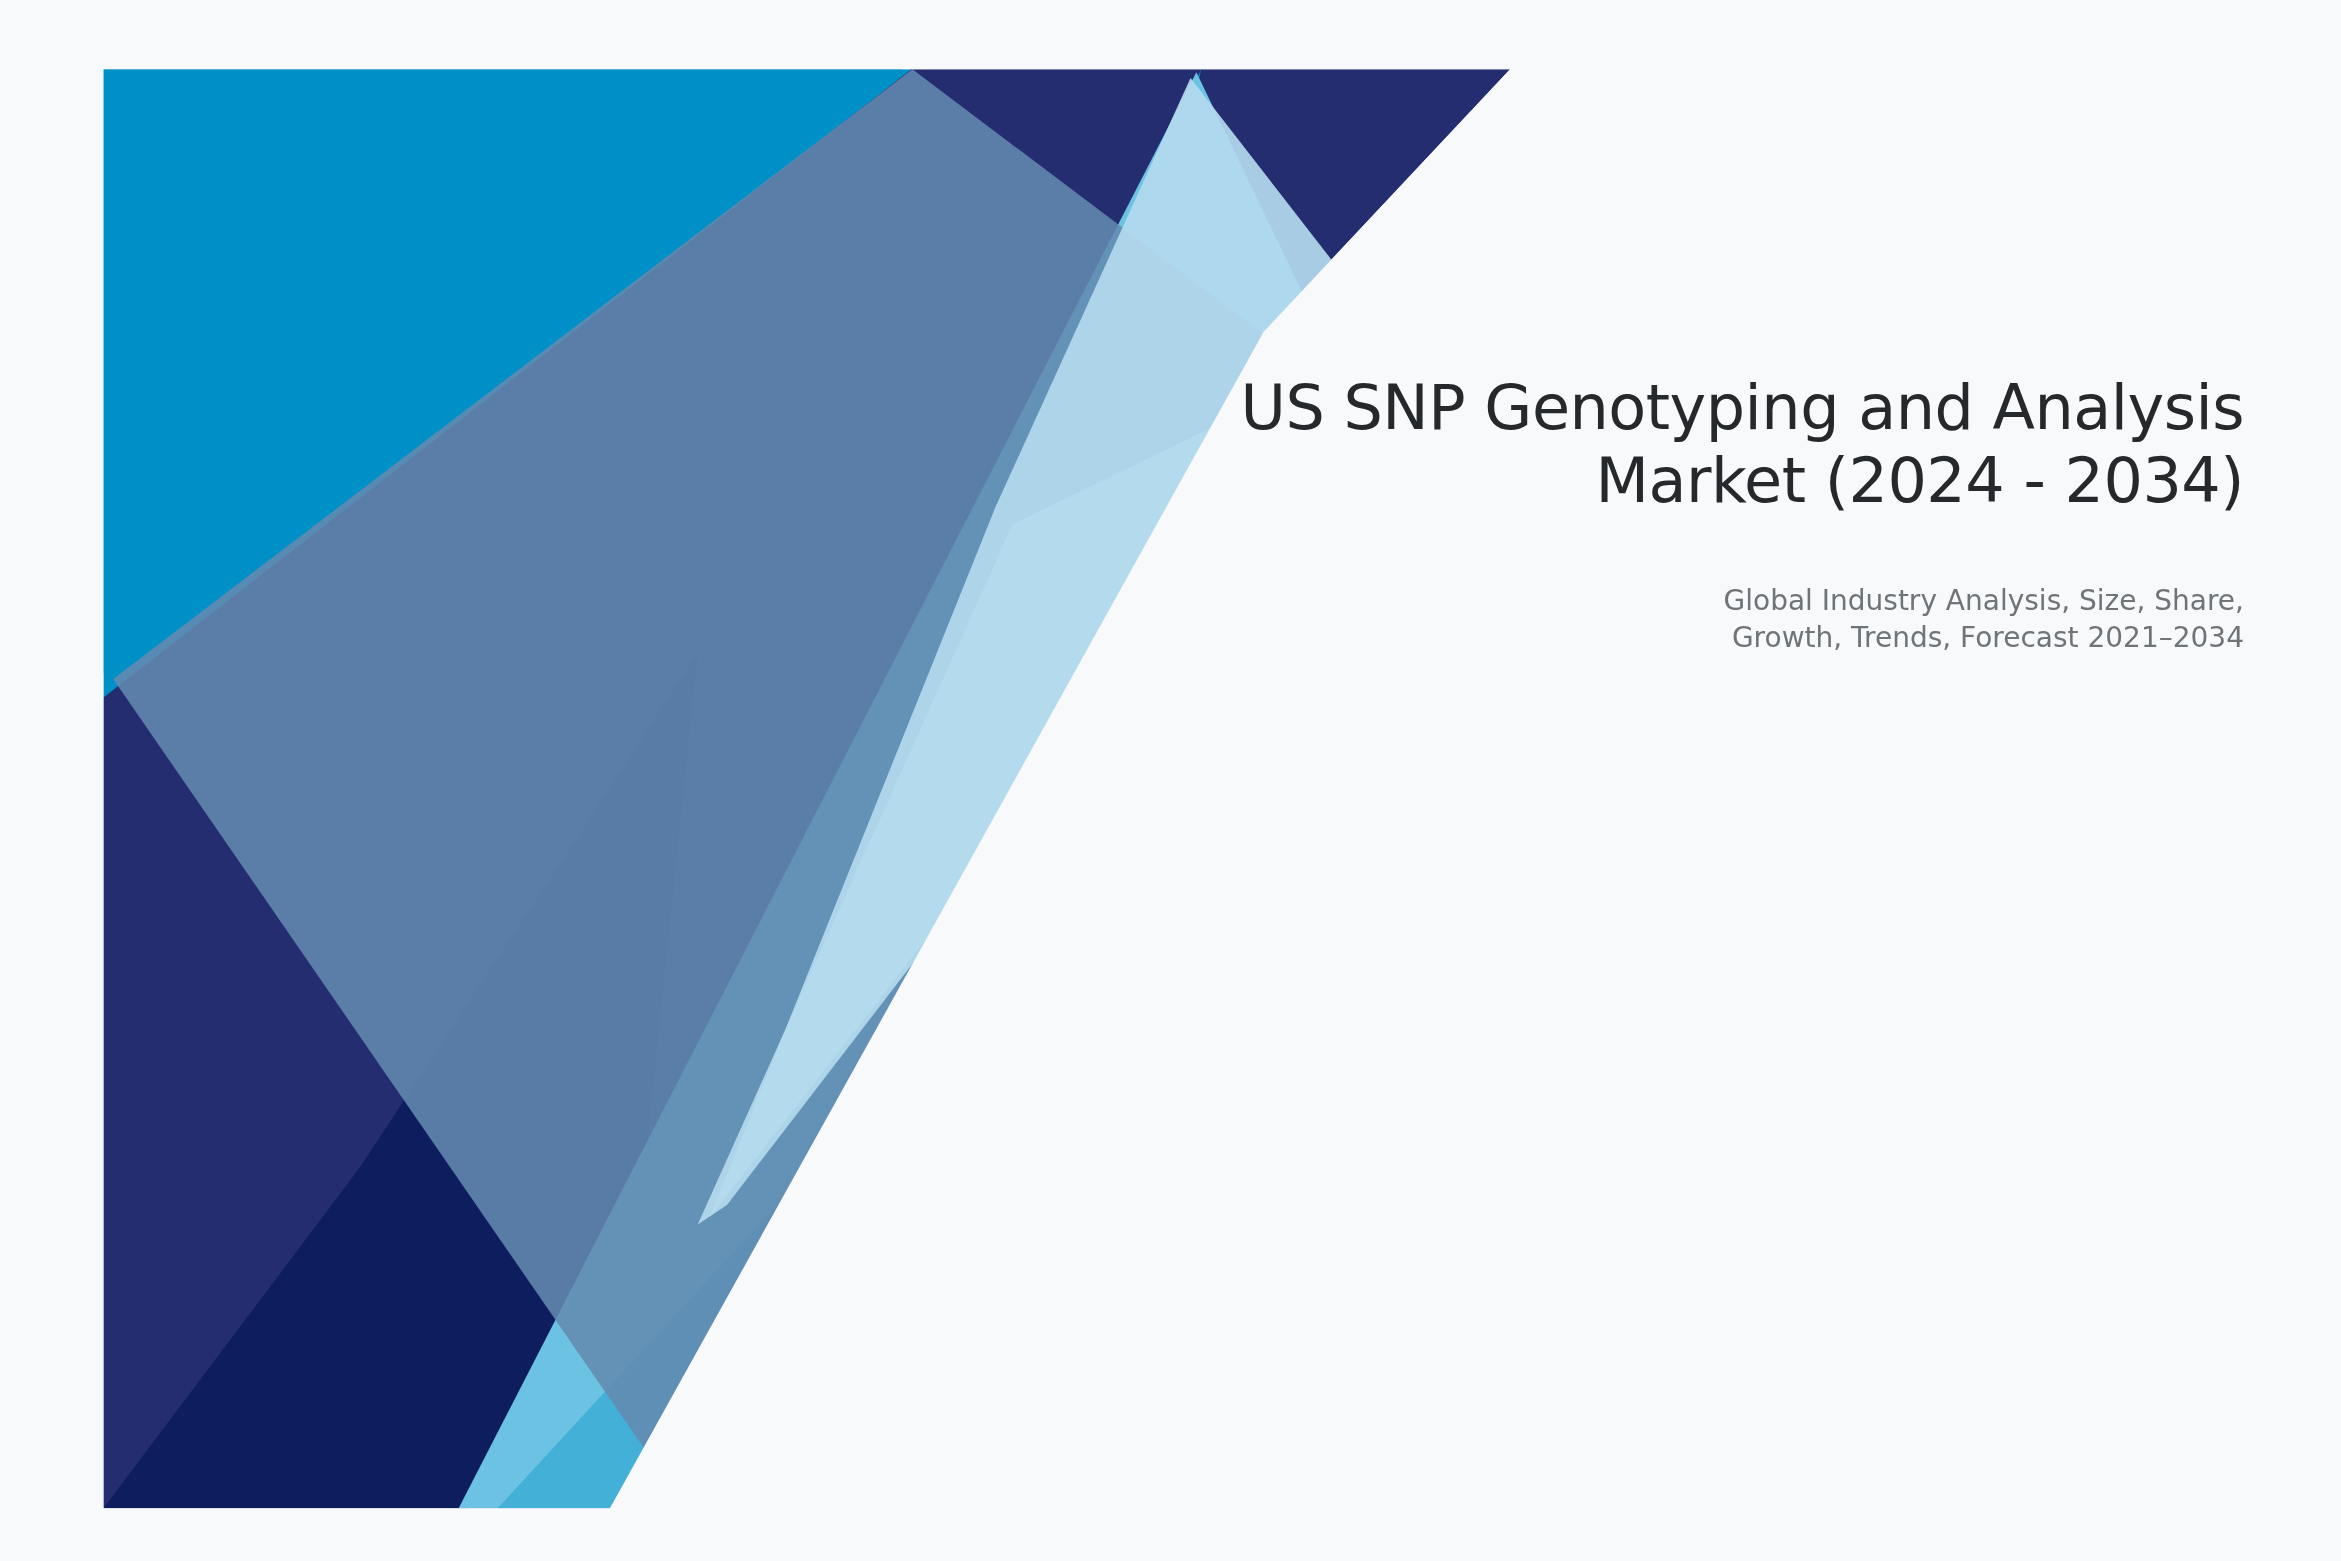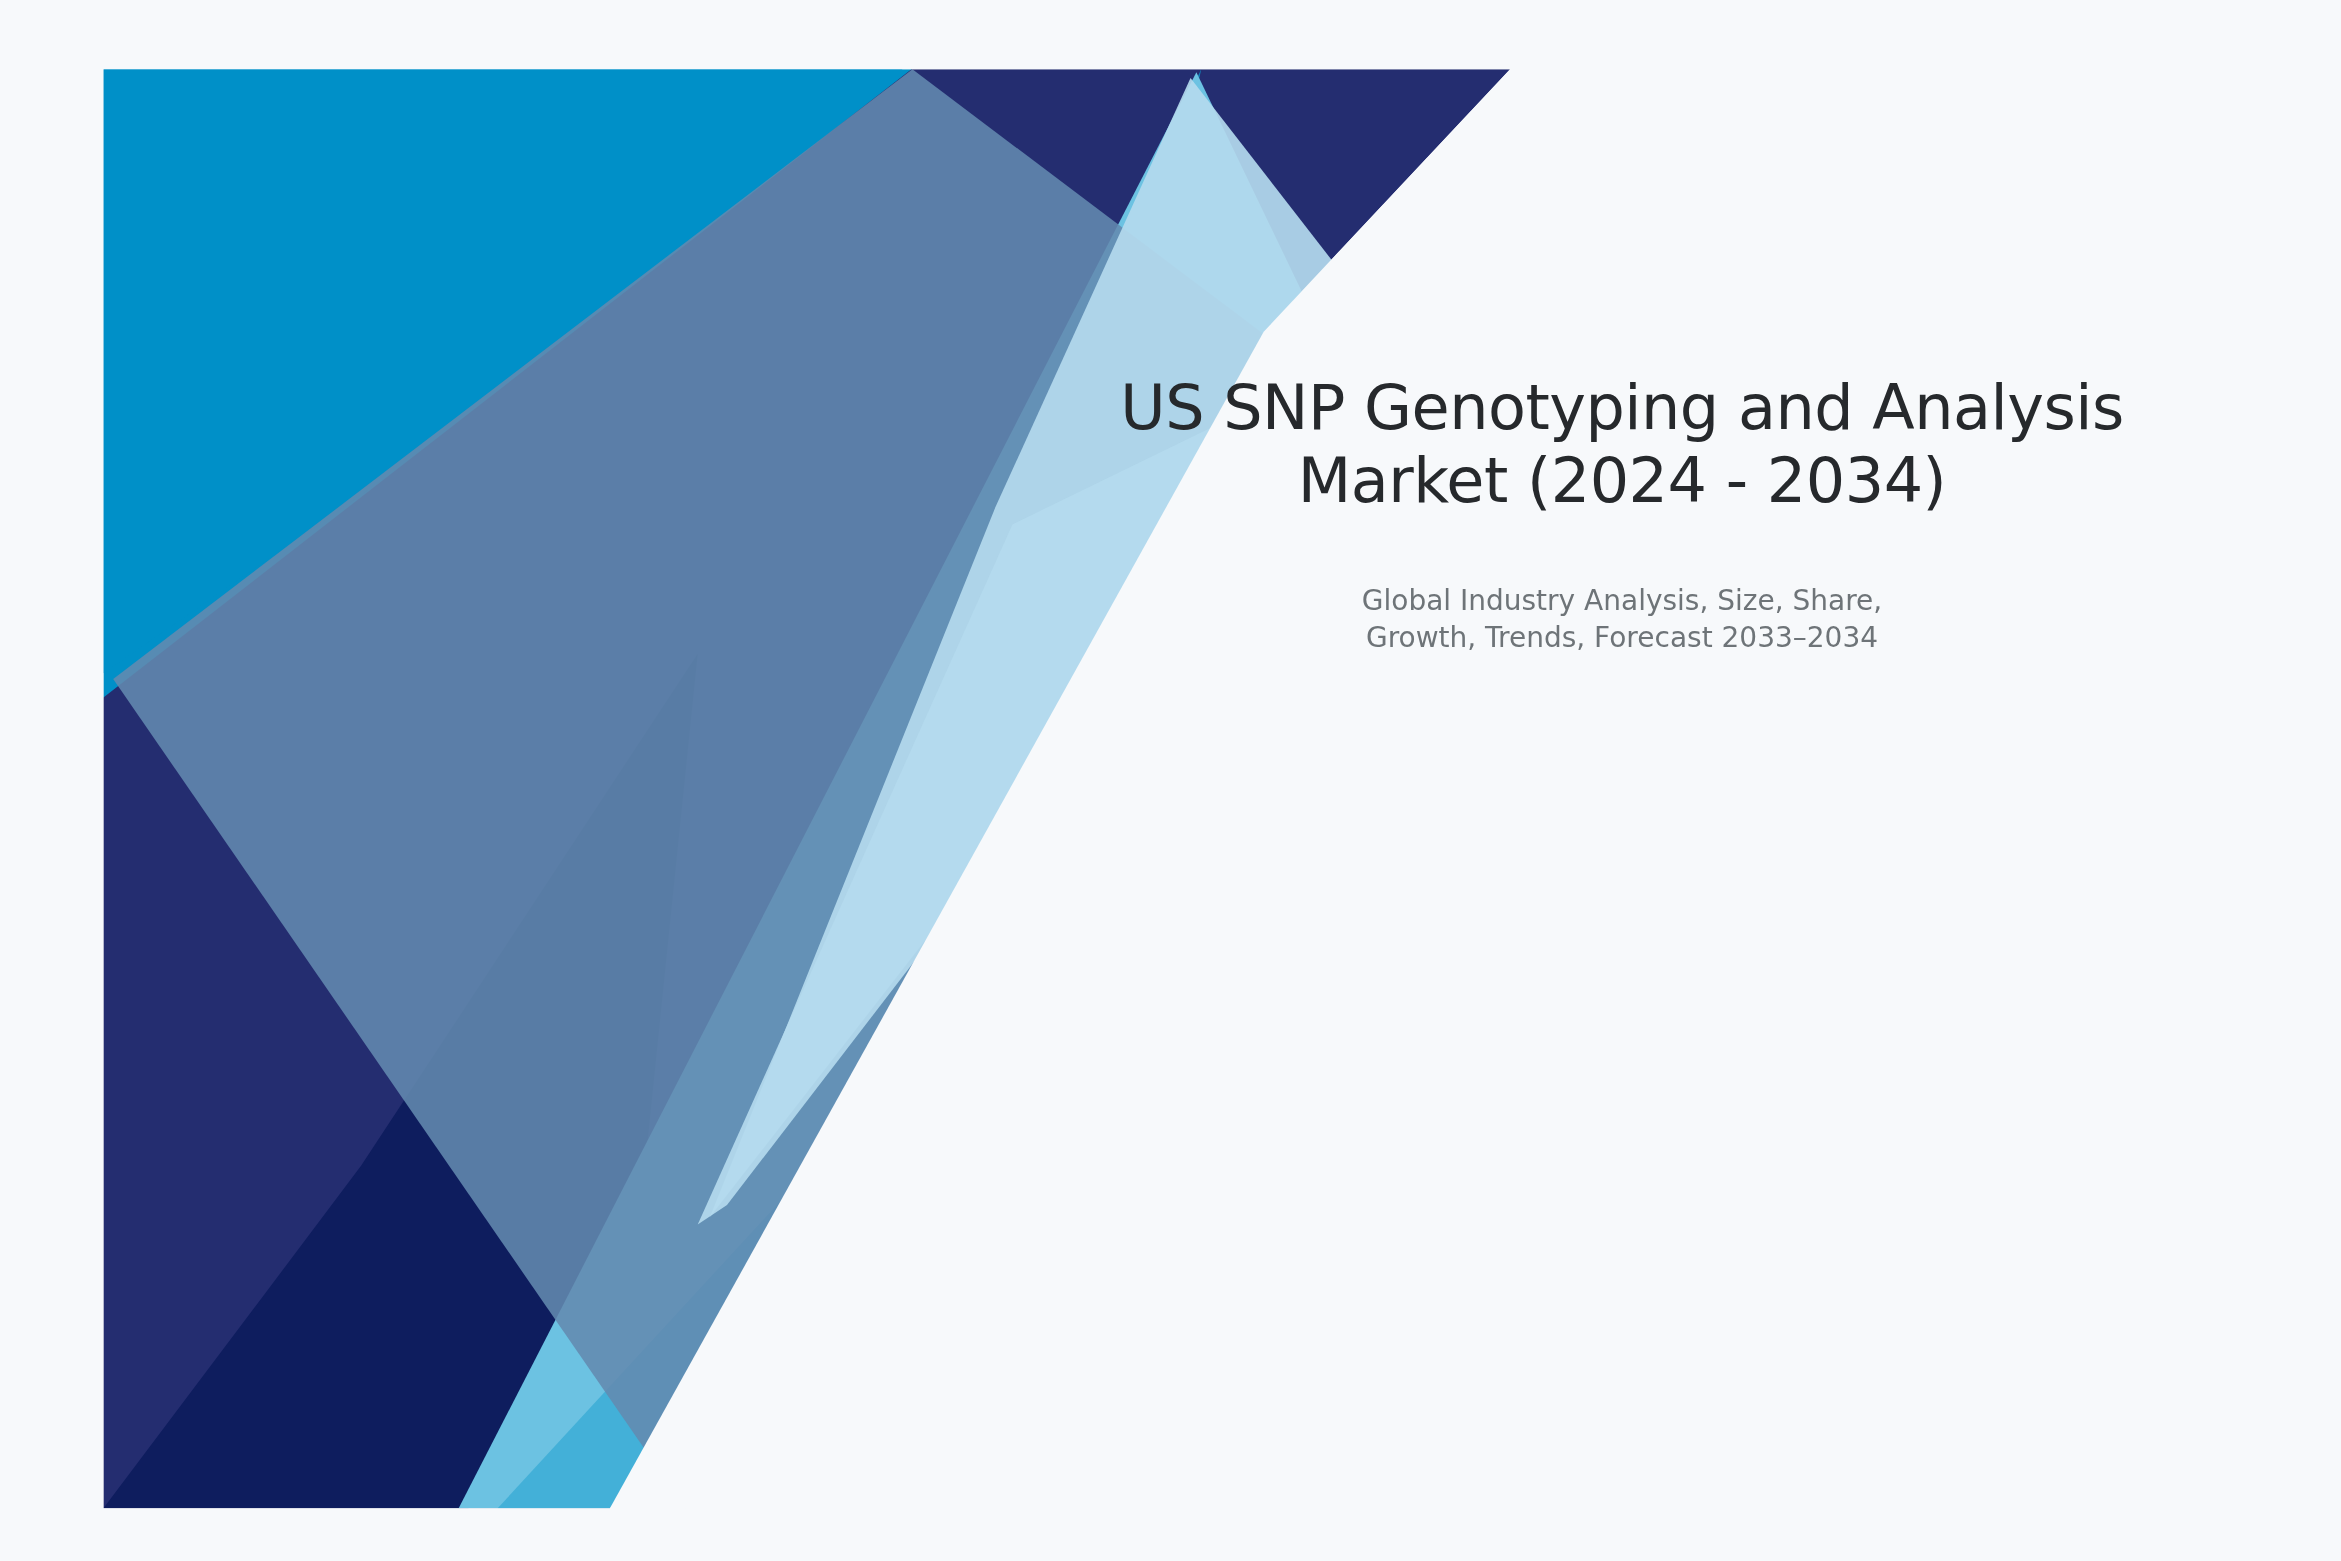--- a/index.html
+++ b/index.html
@@ -24,21 +24,21 @@
     left: 0;
     top: 0;
     width: 2342px;
     height: 1561px;
   }
   .text-block {
     position: absolute;
     left: 1000px;
     top: 371px;
     width: 1244px;
-    text-align: center;
+    text-align: right;
   }
   .title {
     position: relative;
     margin: 0;
     font-size: 62px;
     line-height: 1.18;
     font-weight: 400;
     letter-spacing: -0.5px;
     color: #26292c;
     white-space: pre-line;
@@ -95,17 +95,17 @@
     <polygon points="0,0 212,0 212,3200 0,3200" fill="#f7f9fb"></polygon>
     <polygon points="0,3092 4800,3092 4800,3200 0,3200" fill="#f7f9fb"></polygon>
     <polygon points="3095,142 4800,142 4800,3092 1250,3092 2590,680" fill="#f7f9fb"></polygon>
   </svg>
 
   <div class="text-block">
     <h1 class="title">US SNP Genotyping and Analysis
 Market (2024 - 2034)</h1>
     <div class="title-accent"></div>
     <p class="subtitle">Global Industry Analysis, Size, Share,
-Growth, Trends, Forecast 2033–2034</p>
+Growth, Trends, Forecast 2021–2034</p>
   </div>
 
 </div>
 
 
 </body></html>

